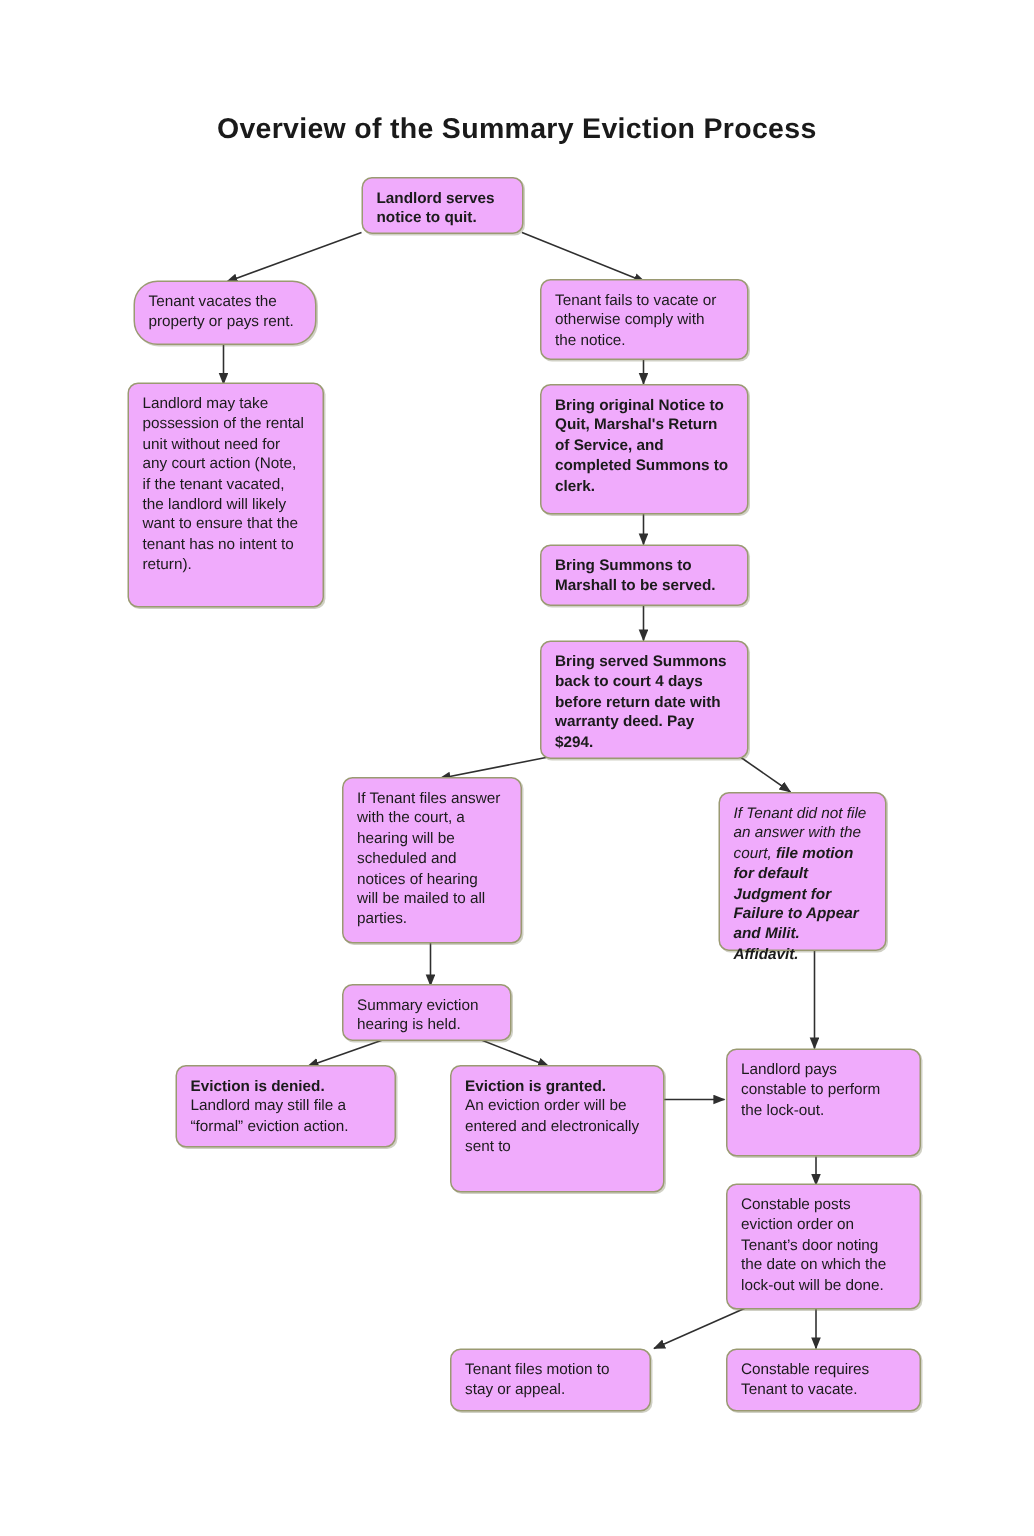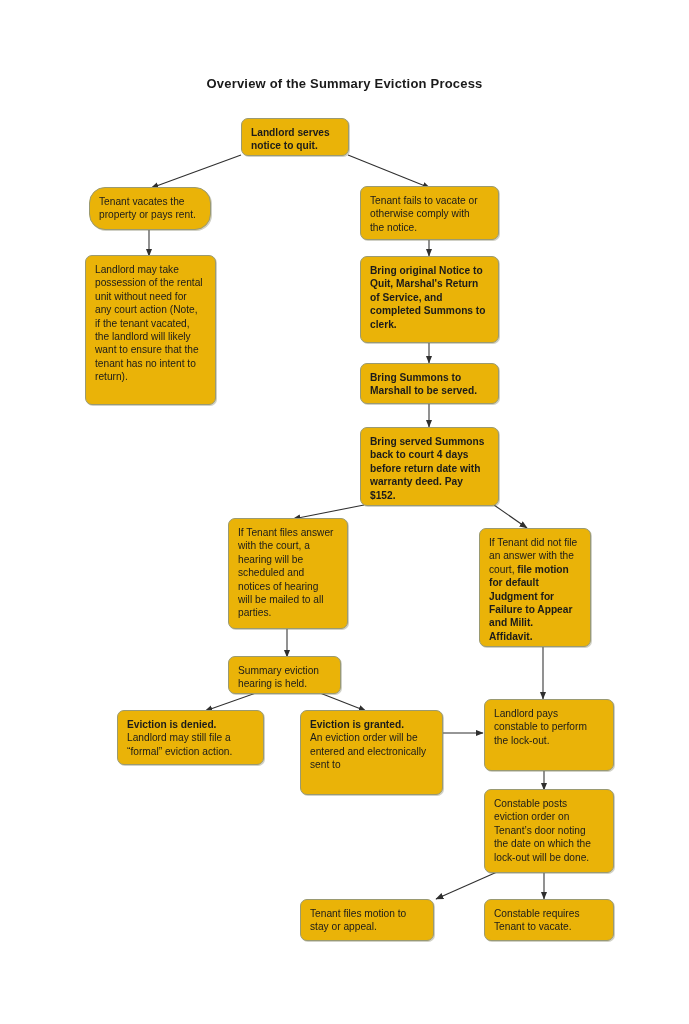--- a/index.html
+++ b/index.html
@@ -16,37 +16,37 @@
     height: 1024px;
     background: #ffffff;
     overflow: hidden;
   }
   #title {
     position: absolute;
     left: 0;
     top: 76px;
     width: 689px;
     text-align: center;
-    font-size: 13px;
+    font-size: 19px;
     font-weight: bold;
     color: #1a1a1a;
     letter-spacing: 0.2px;
   }
   svg#wires {
     position: absolute;
     left: 0;
     top: 0;
     width: 689px;
     height: 1024px;
     pointer-events: none;
   }
   .node {
     position: absolute;
     box-sizing: border-box;
-    background: #eab308;
+    background: #f0abfc;
     border: 1px solid #9a9a72;
     border-radius: 7px;
     color: #1b1b1b;
     font-size: 10.2px;
     line-height: 13.4px;
     padding: 7px 12px 7px 9px;
     box-shadow: 1px 1px 0 rgba(120,120,90,0.35);
   }
   .node .b { font-weight: bold; }
   .node .r { font-weight: normal; }
@@ -118,28 +118,28 @@
 
   <div class="node" style="left:360px; top:186px; width:139px; height:54px;">
     <span class="r">Tenant fails to vacate or otherwise comply with the notice.</span>
   </div>
 
   <div class="node" style="left:360px; top:363px; width:139px; height:41px;">
     <span class="b">Bring Summons to Marshall to be served.</span>
   </div>
 
   <div class="node" style="left:360px; top:427px; width:139px; height:79px;">
-    <span class="b">Bring served Summons back to court 4 days before return date with warranty deed. Pay $152.</span>
+    <span class="b">Bring served Summons back to court 4 days before return date with warranty deed. Pay $294.</span>
   </div>
 
   <div class="node" style="left:228px; top:518px; width:120px; height:111px;">
     <span class="r">If Tenant files answer with the court, a hearing will be scheduled and notices of hearing will be mailed to all parties.</span>
   </div>
 
-  <div class="node" style="left:479px; top:528px; width:112px; height:119px;">
+  <div class="node" style="left:479px; top:528px; width:112px; height:106px;font-style:italic;">
     <span class="r">If Tenant did not file an answer with the court, </span><span class="b">file motion for default Judgment for Failure to Appear and Milit. Affidavit.</span>
   </div>
 
   <div class="node" style="left:228px; top:656px; width:113px; height:38px;">
     <span class="r">Summary eviction hearing is held.</span>
   </div>
 
   <div class="node" style="left:117px; top:710px; width:147px; height:55px;">
     <span class="b" style="display: block;">Eviction is denied.</span>
     <span class="r">Landlord may still file a “formal” eviction action.</span>

